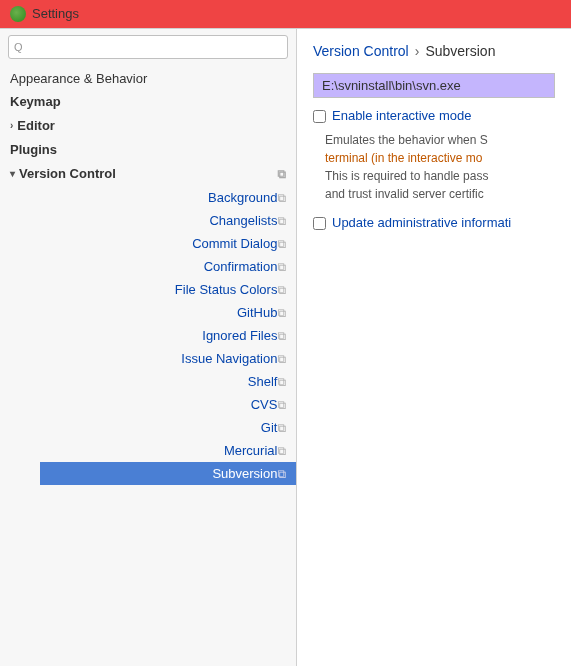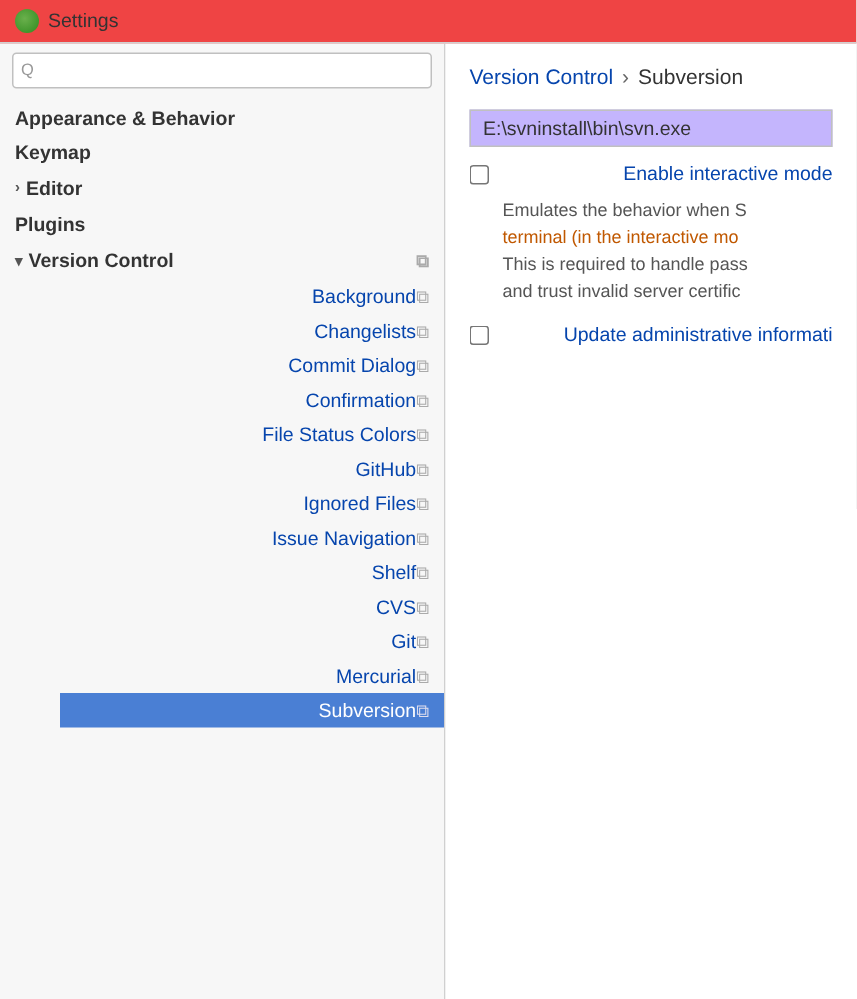--- a/index.html
+++ b/index.html
@@ -72,21 +72,21 @@
       font-size: 11px;
     }
 
     .sidebar-list {
       flex: 1;
       overflow-y: auto;
       padding-bottom: 8px;
     }
 
     .sidebar-section-header {
-      font-weight: bold;
+      font-weight: normal;
       color: #333;
       padding: 6px 10px 4px 10px;
       font-size: 13px;
       cursor: pointer;
     }
 
     .sidebar-item {
       display: flex;
       align-items: center;
       justify-content: flex-end;
@@ -174,33 +174,32 @@
       margin-bottom: 10px;
       color: #333;
       background: #c4b5fd;
     }
 
     .option-row {
       display: flex;
       align-items: flex-start;
       gap: 6px;
       margin-bottom: 8px;
-      justify-content: space-between;
     }
     .option-row input[type=checkbox] {
       margin-top: 2px;
       flex-shrink: 0;
     }
     .option-label {
       color: #0645ad;
       font-size: 13px;
     }
 
     .description-block {
-      margin: 4px 0 12px 22px;
+      margin: 4px 0 12px 12px;
       font-size: 12px;
       color: #555;
       line-height: 1.5;
     }
   </style>
 </head>
 <body>
 
 <div class="title-bar">
   <div class="title-bar-icon"></div>

